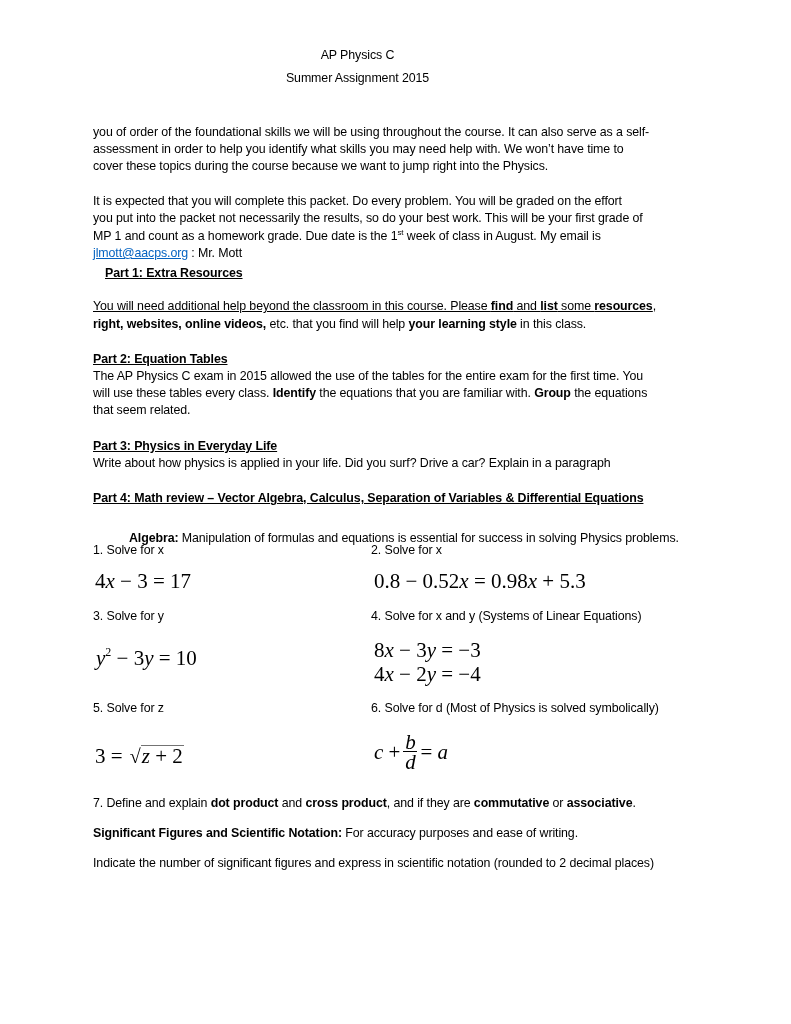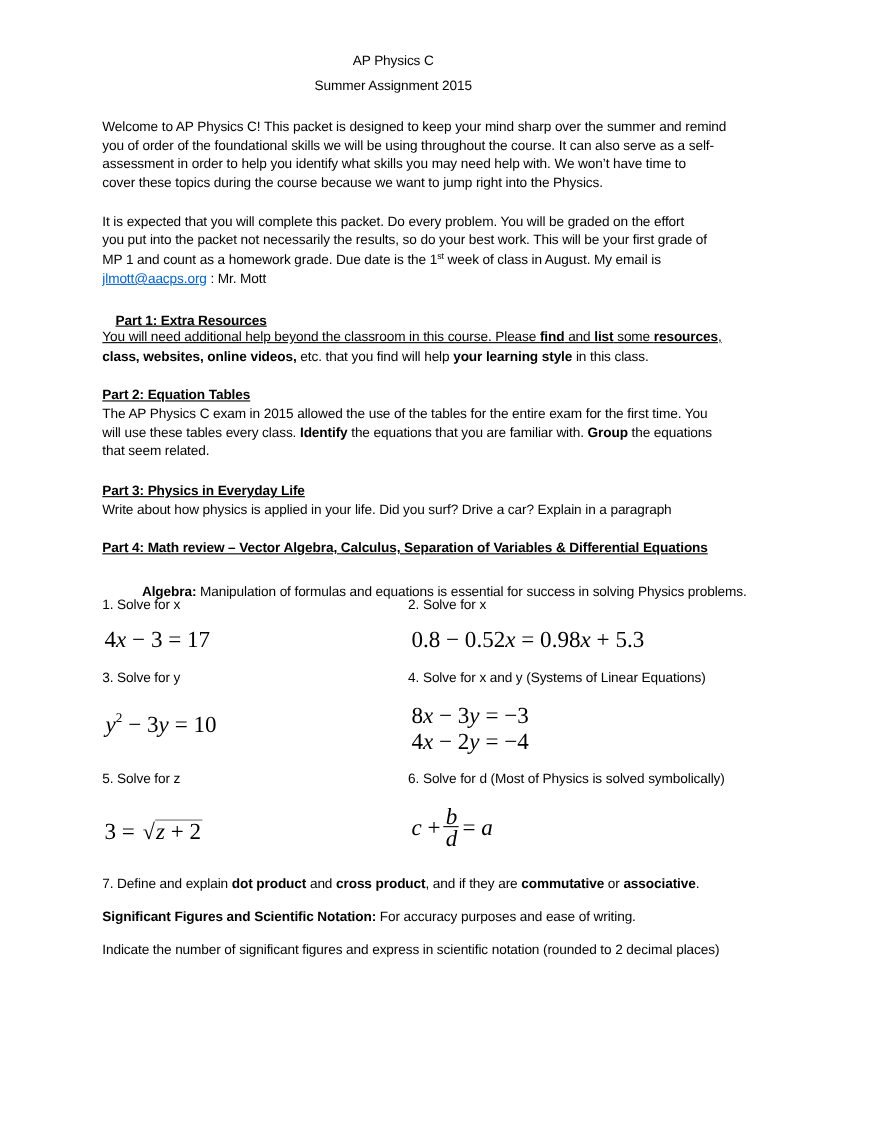--- a/index.html
+++ b/index.html
@@ -30,33 +30,32 @@
   ol.sigfigs .num { display: inline-block; width: 24px; }
 </style>
 </head>
 <body>
 
 <div class="page">
 
   <div class="line center" style="top:47px;">AP Physics C</div>
   <div class="line center" style="top:70px;">Summer Assignment 2015</div>
 
-  <div class="line" style="top:107px;">Welcome to AP Physics C! This packet is designed to keep your mind sharp over the summer and remind</div>
   <div class="line" style="top:124px;">you of order of the foundational skills we will be using throughout the course.  It can also serve as a self-</div>
   <div class="line" style="top:141px;">assessment in order to help you identify what skills you may need help with.  We won’t have time to</div>
   <div class="line" style="top:158px;">cover these topics during the course because we want to jump right into the Physics.</div>
 
   <div class="line" style="top:193px;">It is expected that you will complete this packet.  Do every problem.  You will be graded on the effort</div>
   <div class="line" style="top:210px;">you put into the packet not necessarily the results, so do your best work.  This will be your first grade of</div>
   <div class="line" style="top:228px;"><span>MP 1 and count as a homework grade.   Due date is the 1</span><sup>st</sup><span> week of class in August. My email is</span></div>
   <div class="line" style="top:245px;"><a class="link">jlmott@aacps.org</a><span> : Mr. Mott</span></div>
 
-  <div class="line u" style="top:283px;padding-left:12px;">Part 1:  Extra Resources</div>
+  <div class="line u" style="top:265px;padding-left:12px;">Part 1:  Extra Resources</div>
   <div class="line" style="top:298px;text-decoration:underline;"><span>You will need additional help beyond the classroom in this course.  Please </span><b>find</b><span> and </span><b>list</b><span> some </span><b>resources</b><span>,</span></div>
-  <div class="line" style="top:316px;"><b>class, websites, online videos,</b><span> etc. that you find will help </span><b>your learning style</b><span> in this class.</span></div>
+  <div class="line" style="top:316px;"><b>right, websites, online videos,</b><span> etc. that you find will help </span><b>your learning style</b><span> in this class.</span></div>
 
   <div class="line u" style="top:351px;">Part 2:  Equation Tables</div>
   <div class="line" style="top:368px;">The AP Physics C exam in 2015 allowed the use of the tables for the entire exam for the first time.  You</div>
   <div class="line" style="top:385px;"><span>will use these tables every class.  </span><b>Identify</b><span> the equations that you are familiar with.  </span><b>Group</b><span> the equations</span></div>
   <div class="line" style="top:402px;">that seem related.</div>
 
   <div class="line u" style="top:438px;">Part 3:  Physics in Everyday Life</div>
   <div class="line" style="top:455px;">Write about how physics is applied in your life.  Did you surf?  Drive a car?  Explain in a paragraph</div>
 
   <div class="line u" style="top:490px;">Part 4:  Math review – Vector Algebra, Calculus, Separation of Variables &amp; Differential Equations</div>

